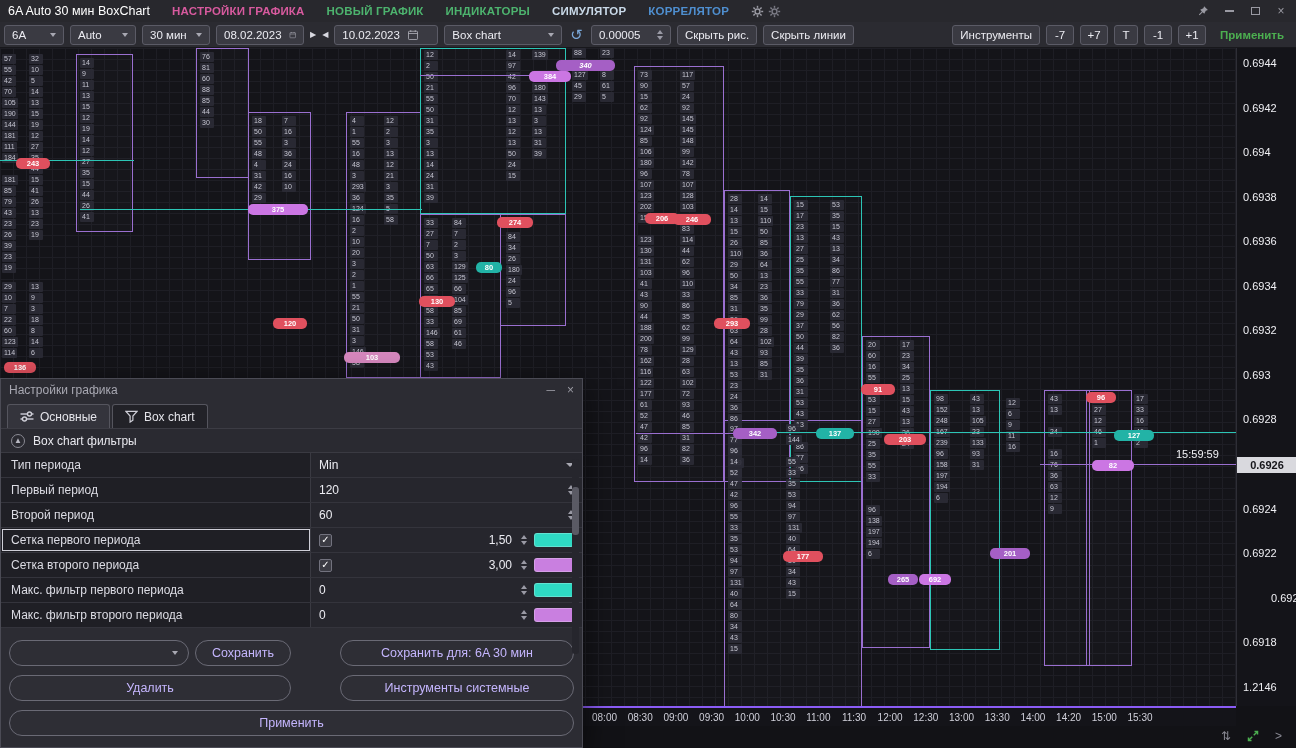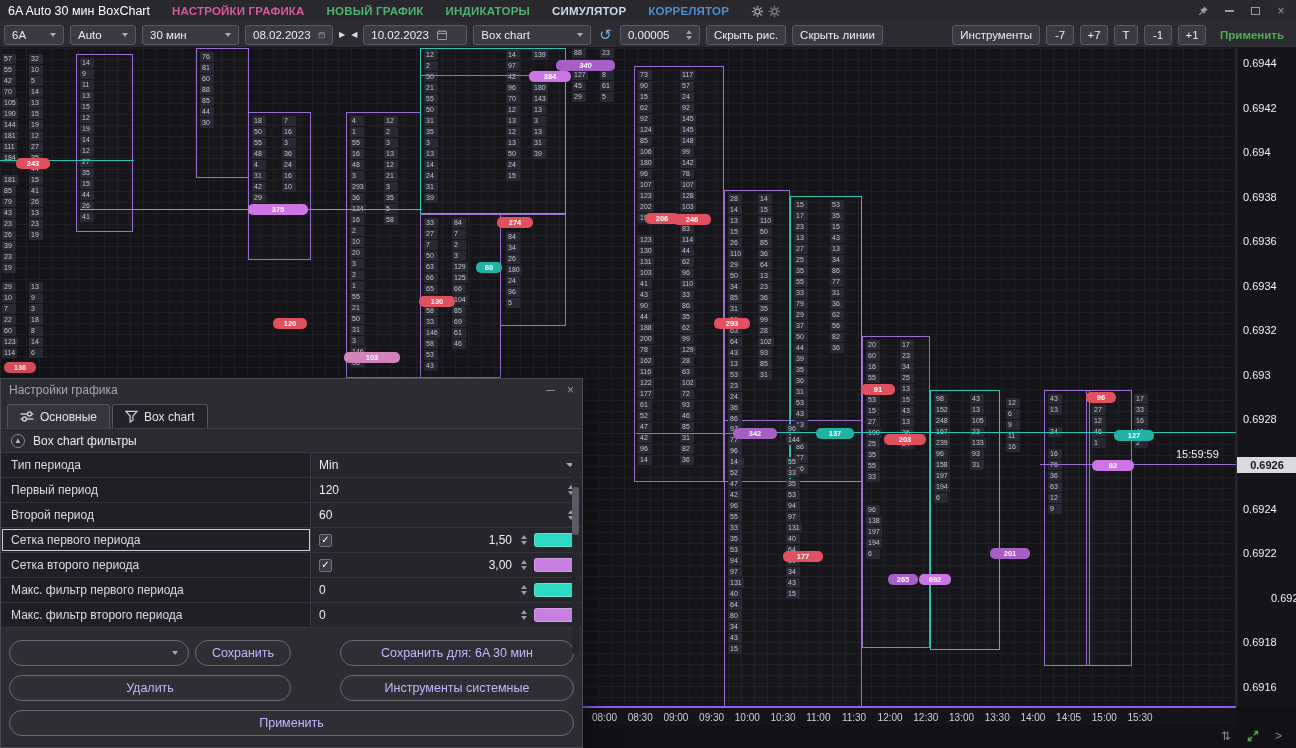--- a/index.html
+++ b/index.html
@@ -149,21 +149,21 @@
 
 <div class="toolbar">
   <div class="ctrl" style="width:60px">
         <span>6A</span>
         <span class="caret"></span>
       </div>
   <div class="ctrl" style="width:66px">
         <span>Auto</span>
         <span class="caret"></span>
       </div>
-  <div class="ctrl" style="width:97px">
+  <div class="ctrl" style="width:68px">
         <span>30 мин</span>
         <span class="caret"></span>
       </div>
   <div class="ctrl" style="width:88px">
         <span>08.02.2023</span>
     <svg width="12" height="12" viewBox="0 0 16 16">
           <rect x="2" y="3" width="12" height="11" rx="1" fill="none" stroke="#b8b8c2"></rect>
           <line x1="2" y1="6" x2="14" y2="6" stroke="#b8b8c2"></line>
           <line x1="5" y1="1.5" x2="5" y2="4" stroke="#b8b8c2"></line>
           <line x1="11" y1="1.5" x2="11" y2="4" stroke="#b8b8c2"></line>
@@ -812,38 +812,38 @@
       <div class="ptick" style="top: 142.65px;">0.6938</div>
       <div class="ptick" style="top: 187.2px;">0.6936</div>
       <div class="ptick" style="top: 231.75px;">0.6934</div>
       <div class="ptick" style="top: 276.3px;">0.6932</div>
       <div class="ptick" style="top: 320.85px;">0.693</div>
       <div class="ptick" style="top: 365.4px;">0.6928</div>
       <div class="ptick" style="top: 454.5px;">0.6924</div>
       <div class="ptick" style="top: 499.05px;">0.6922</div>
       <div class="ptick" style="top: 543.6px; margin-left: 28px;">0.692</div>
       <div class="ptick" style="top: 588.15px;">0.6918</div>
-      <div class="ptick" style="top: 632.7px;">0.6916</div>
+      <div class="ptick" style="top: 632.7px;">1.2146</div>
     </div>
 
 <div class="taxis">
       <div class="ttick" style="left: 592px;">08:00</div>
       <div class="ttick" style="left: 627.7px;">08:30</div>
       <div class="ttick" style="left: 663.4px;">09:00</div>
       <div class="ttick" style="left: 699.1px;">09:30</div>
       <div class="ttick" style="left: 734.8px;">10:00</div>
       <div class="ttick" style="left: 770.5px;">10:30</div>
       <div class="ttick" style="left: 806.2px;">11:00</div>
       <div class="ttick" style="left: 841.9px;">11:30</div>
       <div class="ttick" style="left: 877.6px;">12:00</div>
       <div class="ttick" style="left: 913.3px;">12:30</div>
       <div class="ttick" style="left: 949px;">13:00</div>
       <div class="ttick" style="left: 984.7px;">13:30</div>
       <div class="ttick" style="left: 1020.4px;">14:00</div>
-      <div class="ttick" style="left: 1056.1px;">14:05</div>
+      <div class="ttick" style="left: 1056.1px;">14:20</div>
       <div class="ttick" style="left: 1091.8px;">15:00</div>
       <div class="ttick" style="left: 1127.5px;">15:30</div>
     </div>
 
 <div class="statusbar">
   <div class="status-icons">
     <span>⇅</span>
     <span>
       <svg width="12" height="12" viewBox="0 0 16 16">
             <g stroke="#4caf50" stroke-width="2" fill="none">

